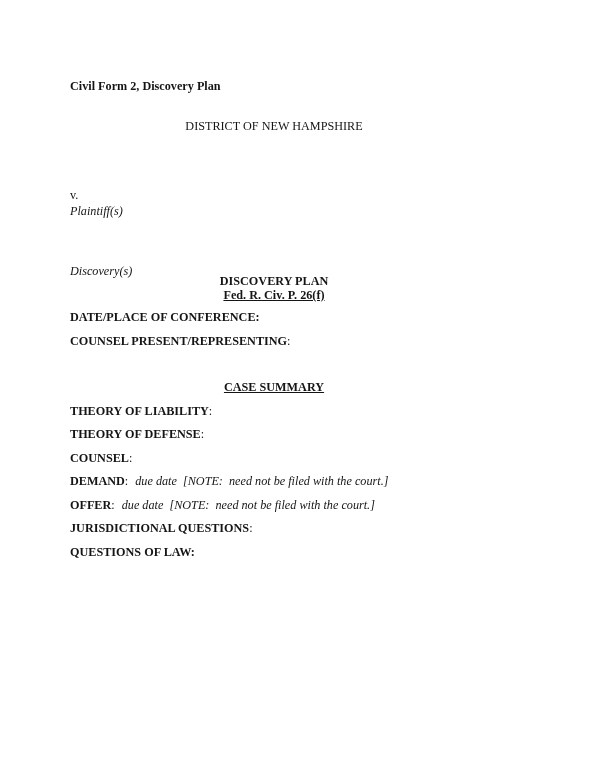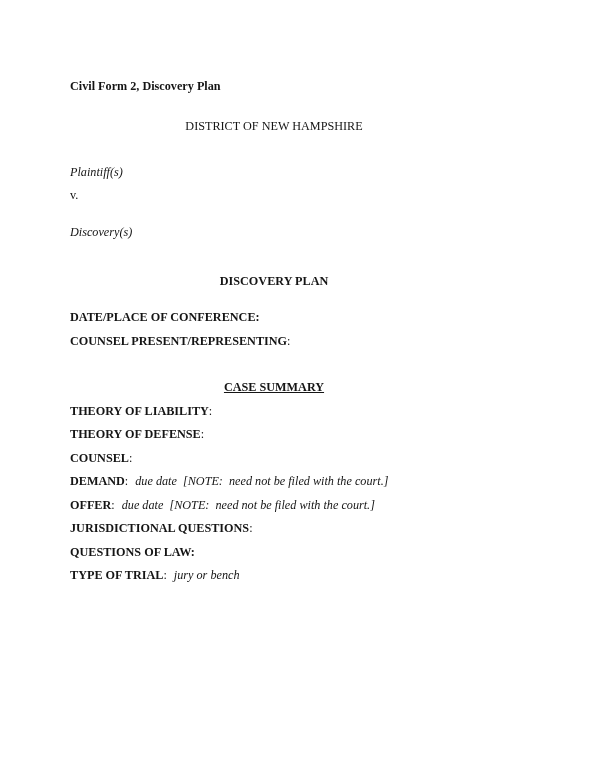--- a/index.html
+++ b/index.html
@@ -20,21 +20,21 @@
   .line {
     position: absolute;
     left: 70px;
     right: 70px;
     line-height: 14px;
     white-space: pre-wrap;
   }
   .line span { white-space: pre-wrap; }
   .center { text-align: center; left: 0; right: 0; }
   .b { font-weight: 700; }
-  .i { font-style: italic; }
+  .i { font-style: italic; margin-top: 39px; }
   .u { text-decoration: underline; }
   .val {
     font-style: italic;
     margin-left: 7px;
   }
   .colon { font-weight: 400; }
   .colon.bc { font-weight: 700; }
 </style>
 </head>
 <body>
@@ -46,20 +46,21 @@
   <div class="line center" style="top:119px">DISTRICT OF NEW HAMPSHIRE</div>
 
   <div class="line i" style="top:165px">Plaintiff(s)</div>
 
   <div class="line" style="top:188px">v.</div>
 
 
   <div class="line i" style="top:225px">Discovery(s)</div>
 
   <div class="line center b" style="top:274px">DISCOVERY PLAN</div>
+  <div class="line center b u" style="top:288px">Fed. R. Civ. P. 26(f)</div>
 
   <div class="line" style="top:310px"><span class="b">DATE/PLACE OF CONFERENCE</span><span class="colon bc">:</span><span class="val"></span></div>
 
   <div class="line" style="top:334px"><span class="b">COUNSEL PRESENT/REPRESENTING</span><span class="colon">:</span><span class="val"></span></div>
 
   <div class="line center b u" style="top:380px">CASE SUMMARY</div>
 
   <div class="line" style="top:404px"><span class="b">THEORY OF LIABILITY</span><span class="colon">:</span><span class="val"></span></div>
 
   <div class="line" style="top:427px"><span class="b">THEORY OF DEFENSE</span><span class="colon">:</span><span class="val"></span></div>
@@ -67,15 +68,14 @@
   <div class="line" style="top:451px"><span class="b">COUNSEL</span><span class="colon">:</span><span class="val"></span></div>
 
   <div class="line" style="top:474px"><span class="b">DEMAND</span><span class="colon">:</span><span class="val">due date  [NOTE:  need not be filed with the court.]</span></div>
 
   <div class="line" style="top:498px"><span class="b">OFFER</span><span class="colon">:</span><span class="val">due date  [NOTE:  need not be filed with the court.]</span></div>
 
   <div class="line" style="top:521px"><span class="b">JURISDICTIONAL QUESTIONS</span><span class="colon">:</span><span class="val"></span></div>
 
   <div class="line" style="top:545px"><span class="b">QUESTIONS OF LAW</span><span class="colon bc">:</span><span class="val"></span></div>
 
-  <div class="line" style="top:568px"><span class="b">TYPE OF TRIAL</span><span class="colon">:</span><span class="val">jury or bench</span></div>
 
 </div>
 
 </body></html>

